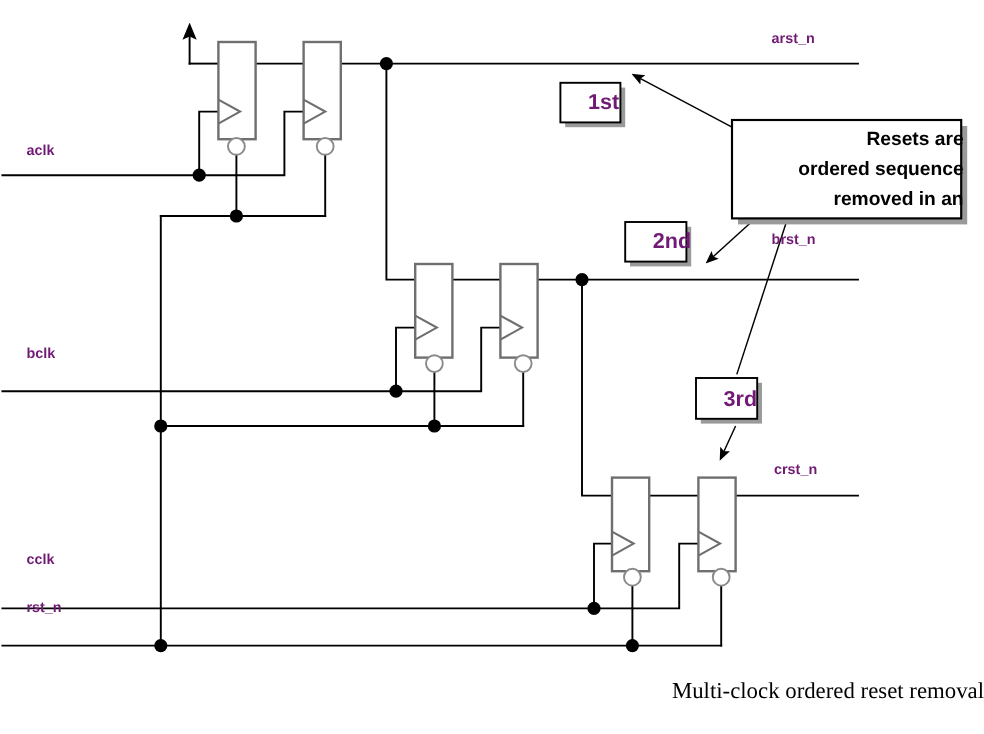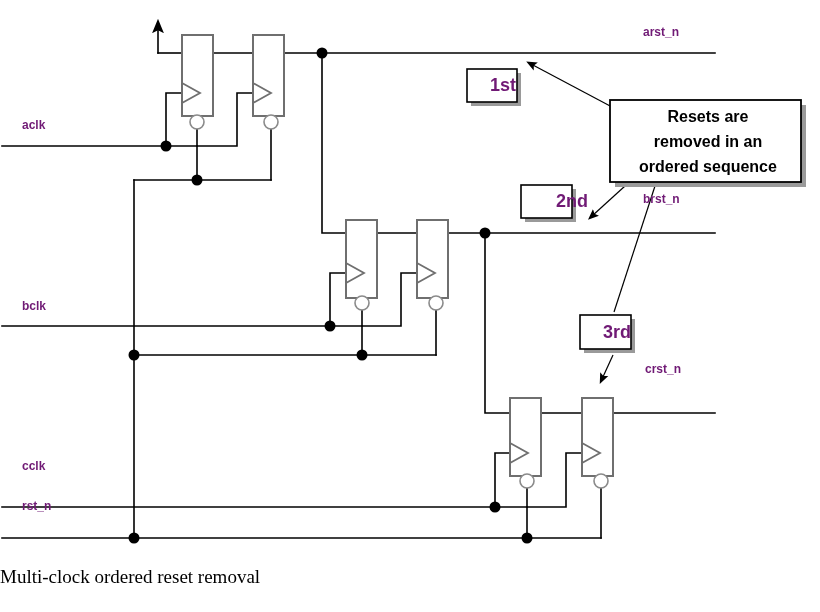--- a/index.html
+++ b/index.html
@@ -89,29 +89,29 @@
   }
   .callout-text {
     position: absolute;
     left: 613px;
     top: 104px;
     width: 190px;
     font-family: "Liberation Sans", sans-serif;
     font-size: 16px;
     font-weight: bold;
     color: #000000;
-    text-align: center;
+    text-align: right;
     line-height: 25px;
   }
   .caption {
     position: absolute;
     left: 0;
     top: 566px;
     width: 820px;
-    text-align: left;
+    text-align: right;
     font-family: "Liberation Serif", serif;
     font-size: 19px;
     color: #000000;
   }
 </style>
 </head>
 <body>
 
 <div id="root">
 
@@ -249,33 +249,33 @@
       <rect class="badge-shadow" x="525" y="189" width="51" height="33"></rect>
       <rect class="badge-box" x="521" y="185" width="51" height="33"></rect>
     </g>
     <g>
       <rect class="badge-shadow" x="584" y="319" width="51" height="34"></rect>
       <rect class="badge-box" x="580" y="315" width="51" height="34"></rect>
     </g>
   </svg>
 
   <div class="sig-label" style="left:22px; top:118px;">aclk</div>
-  <div class="sig-label" style="left:22px; top:299px;">bclk</div>
+  <div class="sig-label" style="left:22px; top:287px;">bclk</div>
   <div class="sig-label" style="left:22px; top:459px;">cclk</div>
   <div class="sig-label" style="left:22px; top:499px;">rst_n</div>
 
   <div class="sig-label" style="left:643px; top:25px;">arst_n</div>
   <div class="sig-label" style="left:643px; top:192px;">brst_n</div>
-  <div class="sig-label" style="left:645px; top:362px;">crst_n</div>
+  <div class="sig-label" style="left:645px; top:384px;">crst_n</div>
 
   <div class="badge-label" style="left:467px; top:75px; width:50px;">1st</div>
-  <div class="badge-label" style="left:533px; top:191px; width:51px;">2nd</div>
+  <div class="badge-label" style="left:521px; top:191px; width:51px;">2nd</div>
   <div class="badge-label" style="left:580px; top:322px; width:72px;">3rd</div>
 
   <div class="callout-text">
     <div>Resets are</div>
+    <div>ordered sequence</div>
     <div>removed in an</div>
-    <div>ordered sequence</div>
   </div>
 
   <div class="caption">Multi-clock ordered reset removal</div>
 
 </div>
 
 </body></html>

